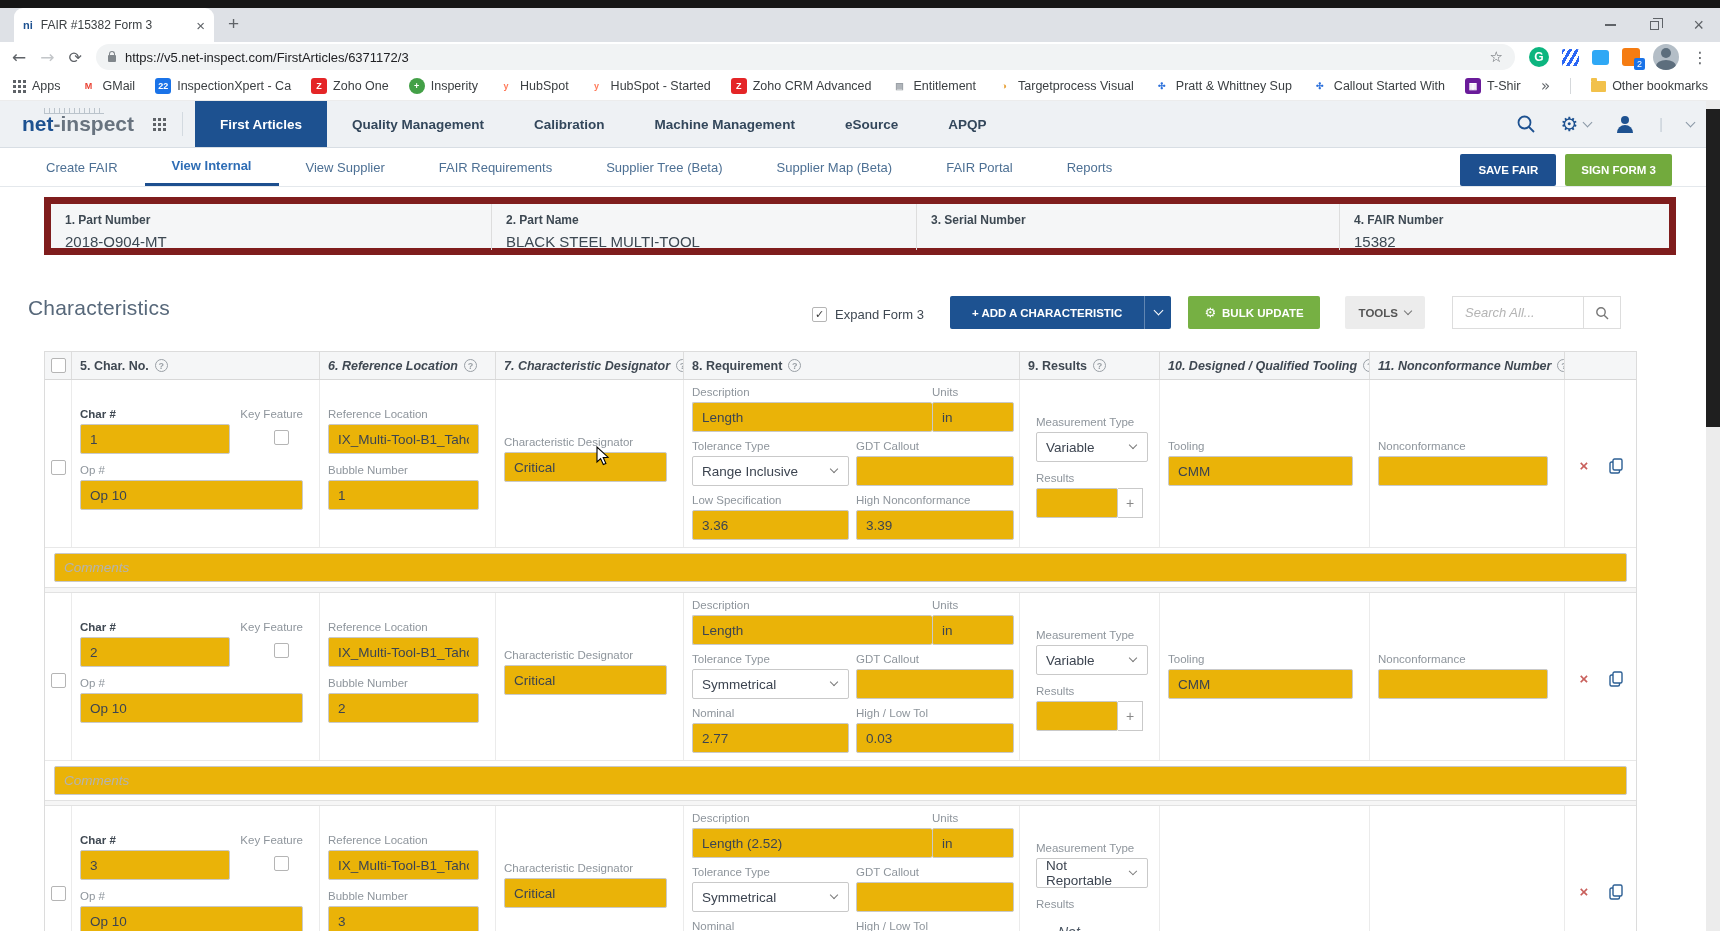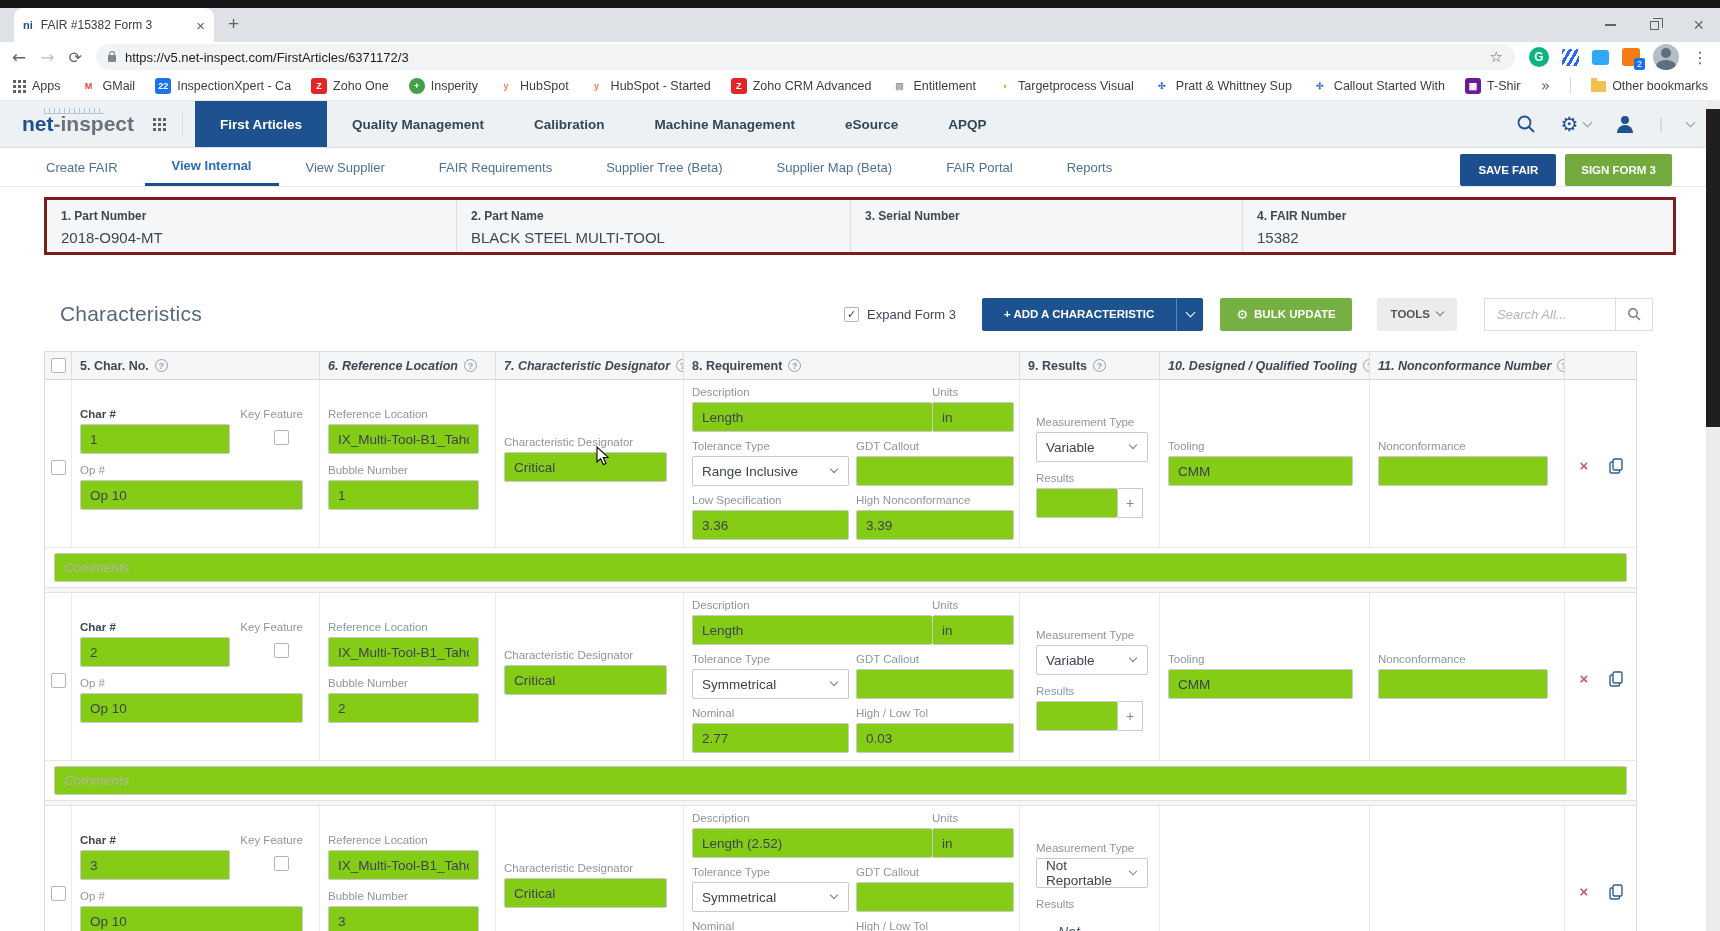--- a/index.html
+++ b/index.html
@@ -81,26 +81,26 @@
   .subnav { position:absolute; top:148px; left:0; width:1720px; height:39px; background:#fff;
     border-bottom:1px solid #e4e8ec; display:flex; align-items:stretch; padding-left:19px; }
   .snitem { display:flex; align-items:center; padding:0 27px; font-size:13px; color:#4d7094; }
   .snitem.active { color:#2e6db5; border-bottom:3px solid #1d4f8f; font-weight:bold; }
   .subnav-right { margin-left:auto; display:flex; align-items:flex-end; gap:9px; padding-right:48px; }
   .btn { border:none; font-family:inherit; cursor:default; }
   .btn-navy { background:#1d4f8f; color:#fff; font-size:11.5px; font-weight:bold; height:32px; padding:0 18px; border-radius:2px; }
   .btn-green { background:#72aa3d; color:#fff; font-size:11.5px; font-weight:bold; height:32px; padding:0 16px; border-radius:2px; }
   
   .partinfo { position:absolute; left:44px; top:197px; width:1632px; height:58px; background:#f5f6f7;
-    border:3px solid #7f1d1d; display:grid; grid-template-columns:409px 394px 392px 1fr; }
+    border:7px solid #7f1d1d; display:grid; grid-template-columns:409px 394px 392px 1fr;gap:31px; }
   .pi-cell { padding:9px 0 0 14px; } .pi-cell + .pi-cell { border-left:1px solid #ddd; }
   .pi-label { font-size:12px; font-weight:bold; color:#3d4852; }
   .pi-value { font-size:15px; color:#3d4852; margin-top:6px; }
   
-  .charbar { position:absolute; left:60px; top:296px; width:1593px; height:36px; display:flex; align-items:center; }
+  .charbar { position:absolute; left:28px; top:296px; width:1593px; height:36px; display:flex; }
   .char-title { font-size:21px; font-weight:500; color:#57687a; letter-spacing:.2px; }
   .expand { margin-left:auto; display:flex; align-items:center; gap:8px; font-size:13px; color:#3f4852; }
   .cb { width:15px; height:15px; border:1px solid #b5b5b5; border-radius:2px; background:#fff;
     display:inline-flex; align-items:center; justify-content:center; font-size:11px; color:#3a3a3a; flex:none; }
   .splitbtn { display:flex; margin-left:26px; height:33px; }
   .add-main { background:#1d5291; color:#fff; font-size:11.5px; font-weight:bold; padding:0 22px;
     display:flex; align-items:center; border-radius:2px 0 0 2px; }
   .add-caret { background:#1d5291; width:27px; display:flex; align-items:center; justify-content:center;
     border-left:1px solid rgba(255,255,255,.3); border-radius:0 2px 2px 0; }
   .add-caret .chev { border-color:#fff; }
@@ -125,21 +125,21 @@
   .thead > div + div { border-left:1px solid #ddd; }
   .th-check { display:flex; align-items:center; justify-content:center; }
   .help { width:13px; height:13px; border:1px solid #9aa0a6; border-radius:50%; font-size:9px; color:#9aa0a6;
     display:inline-flex; align-items:center; justify-content:center; font-weight:bold; font-style:normal; flex:none; }
   .help::before { content:"?"; }
   .crow { height:167px; }
   .crow > div + div { border-left:1px solid #ebebeb; }
   .fld-label { font-size:11.5px; color:#8e959c; display:block; }
   .fld-label.dark { color:#3f4852; font-weight:bold; }
   .inp { height:30px; border:1px solid #c9c9c9; border-radius:2px; padding:0 9px; font-size:13.5px;
-    color:#3c4450; font-family:inherit; background:#84cc16; width:100%; outline:none; }
+    color:#3c4450; font-family:inherit; background:#eab308; width:100%; outline:none; }
   .inp::placeholder { color:#b3b3b3; font-style:italic; }
   .sel { height:30px; border:1px solid #c9c9c9; border-radius:2px; background:#fff; display:flex;
     align-items:center; justify-content:space-between; padding:0 9px; font-size:13.5px; color:#3c4450; }
   .sel .chev { border-color:#7a7a7a; width:6px; height:6px; margin-right:2px; }
   .c-check { padding-top:80px; display:flex; justify-content:center; align-items:flex-start; }
   .c-char { padding:28px 16px 0 8px; }
   .split { display:flex; justify-content:space-between; align-items:flex-start; }
   .mt4 { margin-top:4px; } .mt10 { margin-top:10px; }
   .c-ref { padding:28px 16px 0 8px; }
   .c-des { padding:56px 16px 0 8px; }

